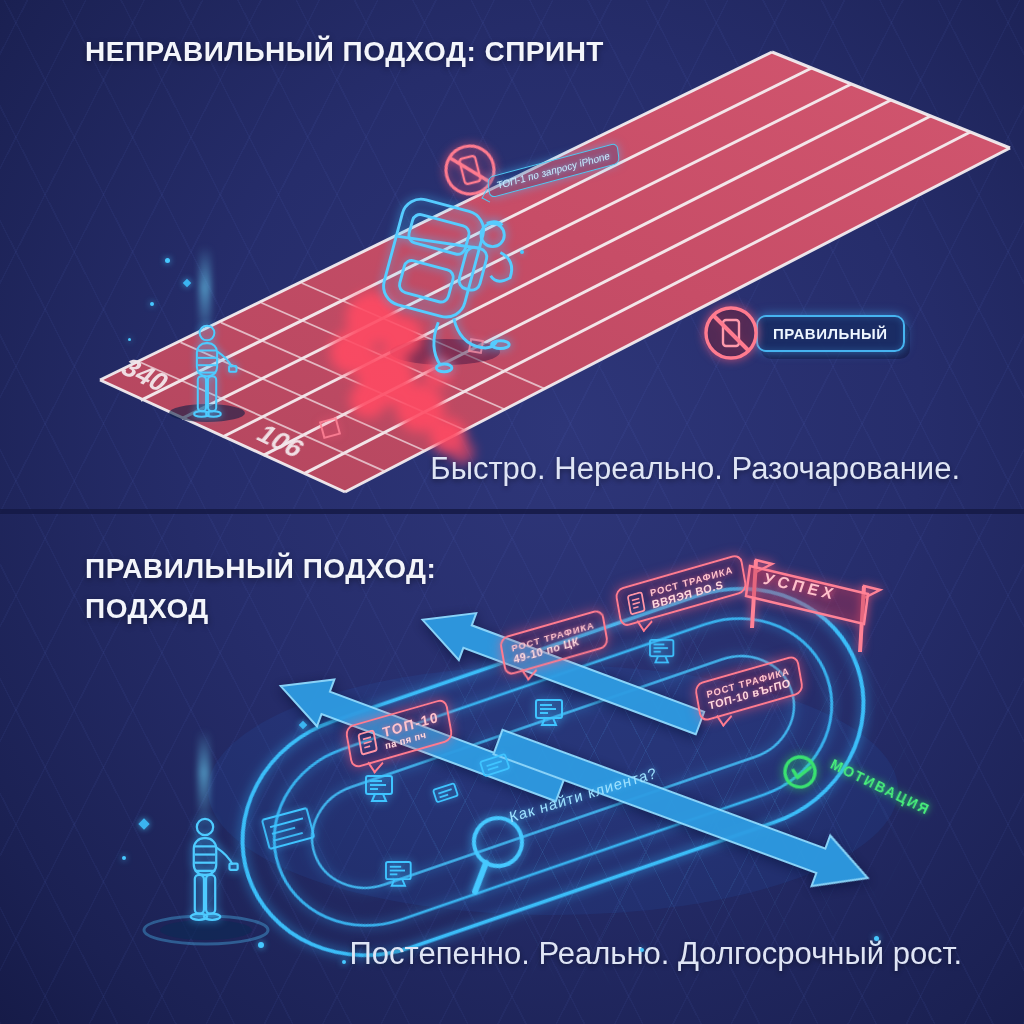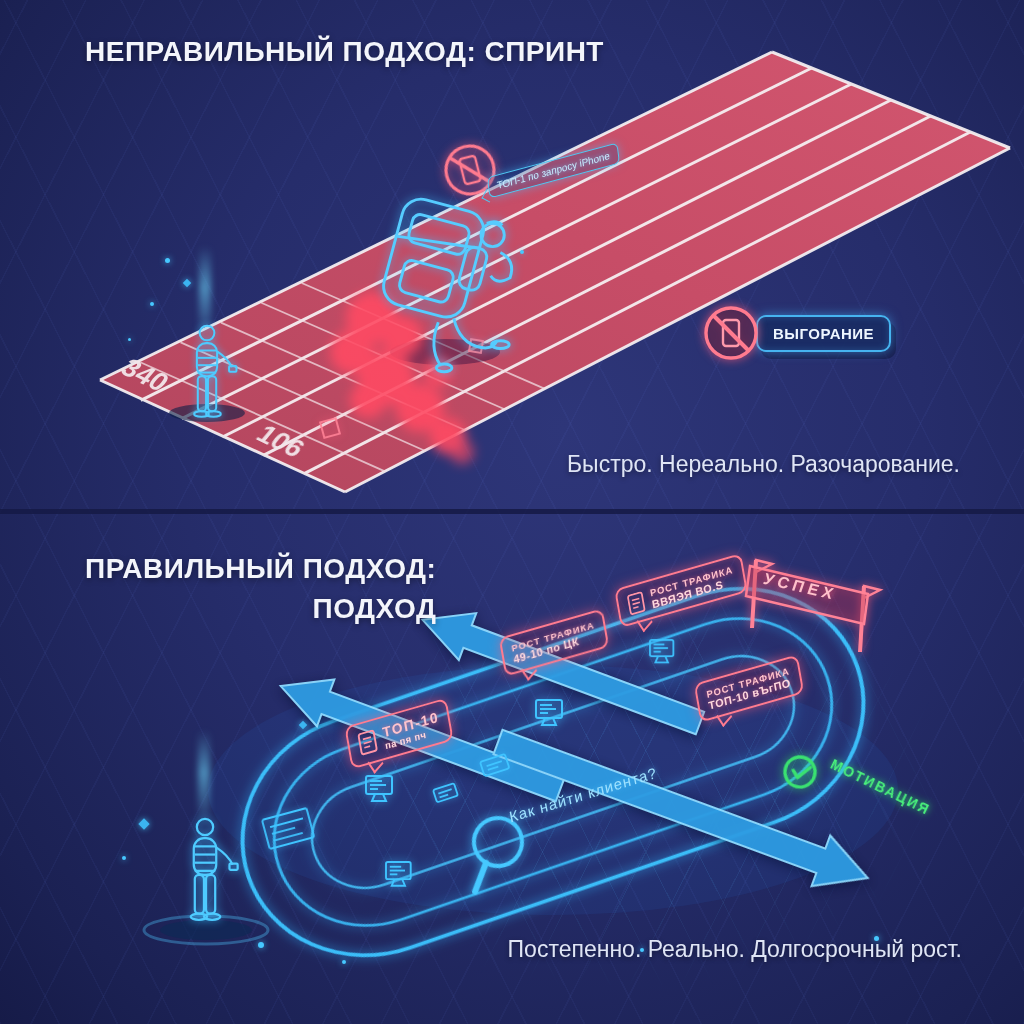--- a/index.html
+++ b/index.html
@@ -13,21 +13,21 @@
   .abs{position:absolute;}
   .grid-patch{left:300px;top:575px;width:640px;height:410px;pointer-events:none;
     background:
       repeating-linear-gradient(63deg, rgba(90,190,255,.11) 0 1px, transparent 1px 46px),
       repeating-linear-gradient(-63deg, rgba(90,190,255,.11) 0 1px, transparent 1px 46px);
     -webkit-mask-image:radial-gradient(ellipse at center, #000 35%, transparent 74%);
     mask-image:radial-gradient(ellipse at center, #000 35%, transparent 74%);}
   .divider{left:0;top:509px;width:1024px;height:5px;background:#151a45;opacity:.85;}
   .title{color:#f3f5fb;font-weight:bold;font-size:28px;letter-spacing:.5px;
     text-shadow:0 2px 6px rgba(0,0,0,.4);}
-  .caption{color:#dfe5f5;font-size:23px;text-shadow:0 2px 5px rgba(0,0,0,.4);}
+  .caption{color:#dfe5f5;font-size:31px;text-shadow:0 2px 5px rgba(0,0,0,.4);}
   .lane-num{color:#f3e6ea;font-size:27px;font-weight:bold;opacity:.95;}
   .beam{position:absolute;width:12px;filter:blur(3px);
     background:linear-gradient(to bottom, rgba(90,210,255,0), rgba(110,220,255,.55) 45%, rgba(90,210,255,0));}
   
   .bubble{position:absolute;border:2px solid #ff7b8f;border-radius:9px;padding:6px 9px;
     background:rgba(150,30,60,.14);display:flex;gap:6px;align-items:center;
     box-shadow:0 0 12px rgba(255,90,120,.55), inset 0 0 8px rgba(255,90,120,.3);}
   .bubble::after{content:"";position:absolute;left:16px;bottom:-9px;width:11px;height:11px;
     border-left:2px solid #ff7b8f;border-bottom:2px solid #ff7b8f;
     transform:rotate(-35deg) skewX(-12deg);}
@@ -236,28 +236,28 @@
   <div class="beam" style="left:199px;top:246px;height:92px;"></div>
 
   <div class="cyan-bubble" style="left:486px;top:160px;transform:rotate(-15deg) skewX(-8deg);">ТОП-1 по запросу iPhone</div>
 
   <div class="abs burnout">
     <svg width="62" height="62" viewBox="0 0 62 62" style="filter:drop-shadow(0 0 5px rgba(255,90,120,.85));">
       <circle cx="31" cy="31" r="25" fill="rgba(30,20,60,.55)" stroke="#ff7b8f" stroke-width="3.4"></circle>
       <rect x="23" y="18" width="16" height="26" rx="3" fill="none" stroke="#ff9aab" stroke-width="2.4"></rect>
       <line x1="13" y1="13" x2="49" y2="49" stroke="#ff7b8f" stroke-width="4"></line>
     </svg>
-    <div class="pill">ВЫГОРАНИЕ</div>
+    <div class="pill">ПРАВИЛЬНЫЙ</div>
   </div>
 
   <div class="abs caption" style="right:64px;top:451px;">Быстро. Нереально. Разочарование.</div>
 
   <div class="abs divider"></div>
 
-  <div class="abs title" style="left:85px;top:549px;line-height:40px;text-align:right;">
+  <div class="abs title" style="left:85px;top:549px;line-height:40px;">
     <div>ПРАВИЛЬНЫЙ ПОДХОД:</div>
     <div>ПОДХОД</div>
   </div>
 
   <div class="beam" style="left:198px;top:730px;height:95px;"></div>
 
   <div class="bubble" style="left:615px;top:571px;transform:rotate(-16deg) skewX(-6deg);">
     <svg width="18" height="22" viewBox="0 0 16 20">
       <rect x="1" y="1" width="13" height="17" rx="2" fill="none" stroke="#ff94a6" stroke-width="1.6"></rect>
       <line x1="4" y1="6" x2="11" y2="6" stroke="#ff94a6" stroke-width="1.4"></line>

